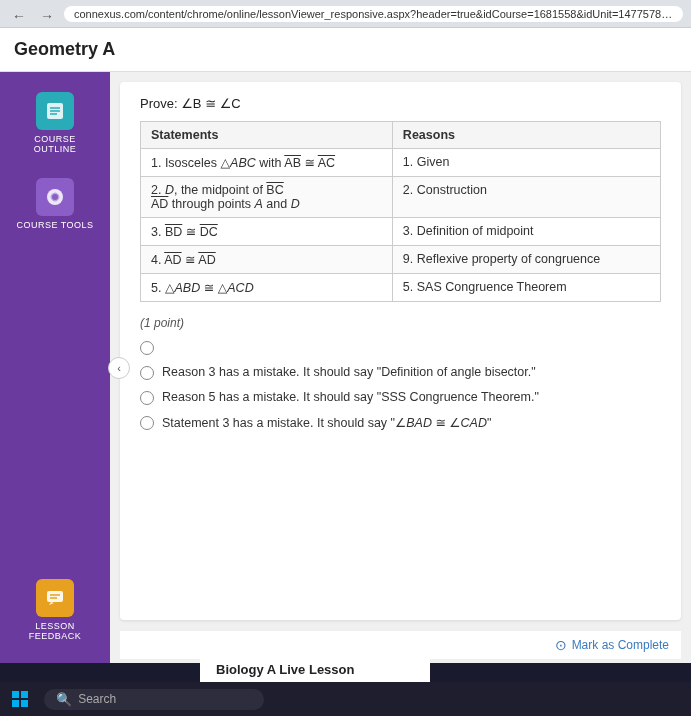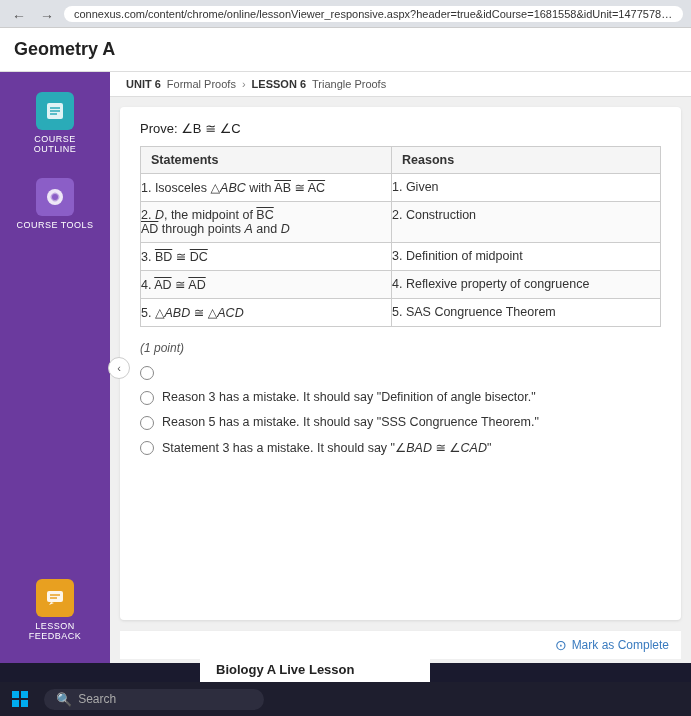--- a/index.html
+++ b/index.html
@@ -179,21 +179,21 @@
     .proof-table th {
       background: #f5f5f5;
       border: 1px solid #ccc;
       padding: 6px 10px;
       text-align: left;
       font-weight: bold;
       color: #333;
     }
     .proof-table td {
       border: 1px solid #ccc;
-      padding: 6px 0;
+      padding: 6px 10px;
       vertical-align: top;
       color: #333;
     }
     .proof-table tr:nth-child(even) td { background: #fafafa; }
 
     .overline {
       text-decoration: overline;
     }
 
     .point-label {
@@ -359,27 +359,20 @@
         <span class="sidebar-item-label">LESSON FEEDBACK</span>
       </div>
     </div>
 
     <div class="collapse-btn">
       <span>‹</span>
     </div>
 
     <div class="content-area">
 
-      <div class="breadcrumb-bar">
-        <span class="breadcrumb-unit">UNIT 6</span>
-        <span>Formal Proofs</span>
-        <span class="breadcrumb-arrow">›</span>
-        <span class="breadcrumb-unit">LESSON 6</span>
-        <span>Triangle Proofs</span>
-      </div>
 
       <div class="lesson-content">
         <div class="prove-line">
           <span>Prove:</span>
           <span> ∠B ≅ ∠C</span>
         </div>
 
         <table class="proof-table">
           <thead>
             <tr>
@@ -395,21 +388,21 @@
             <tr>
               <td>2. <i>D</i>, the midpoint of <span class="overline">BC</span><br><span class="overline">AD</span> through points <i>A</i> and <i>D</i></td>
               <td>2. Construction</td>
             </tr>
             <tr>
               <td>3. <span class="overline">BD</span> ≅ <span class="overline">DC</span></td>
               <td>3. Definition of midpoint</td>
             </tr>
             <tr>
               <td>4. <span class="overline">AD</span> ≅ <span class="overline">AD</span></td>
-              <td>4. Reflexive property of congruence</td>
+              <td>9. Reflexive property of congruence</td>
             </tr>
             <tr>
               <td>5. △<i>ABD</i> ≅ △<i>ACD</i></td>
               <td>5. SAS Congruence Theorem</td>
             </tr>
           </tbody>
         </table>
 
         <div class="point-label">(1 point)</div>
 

